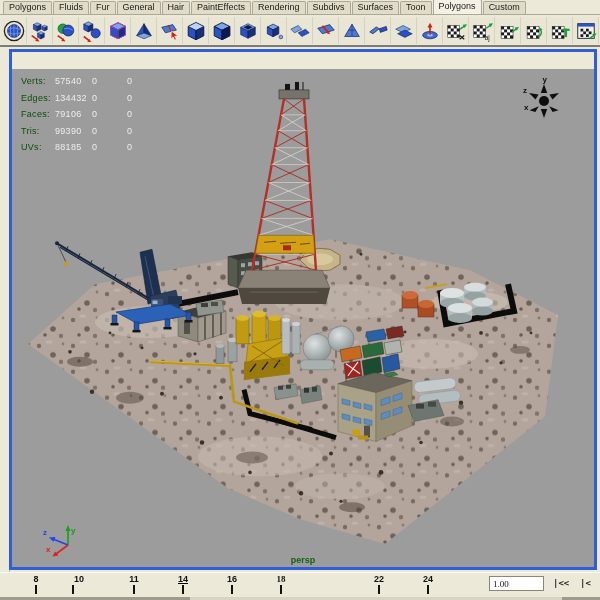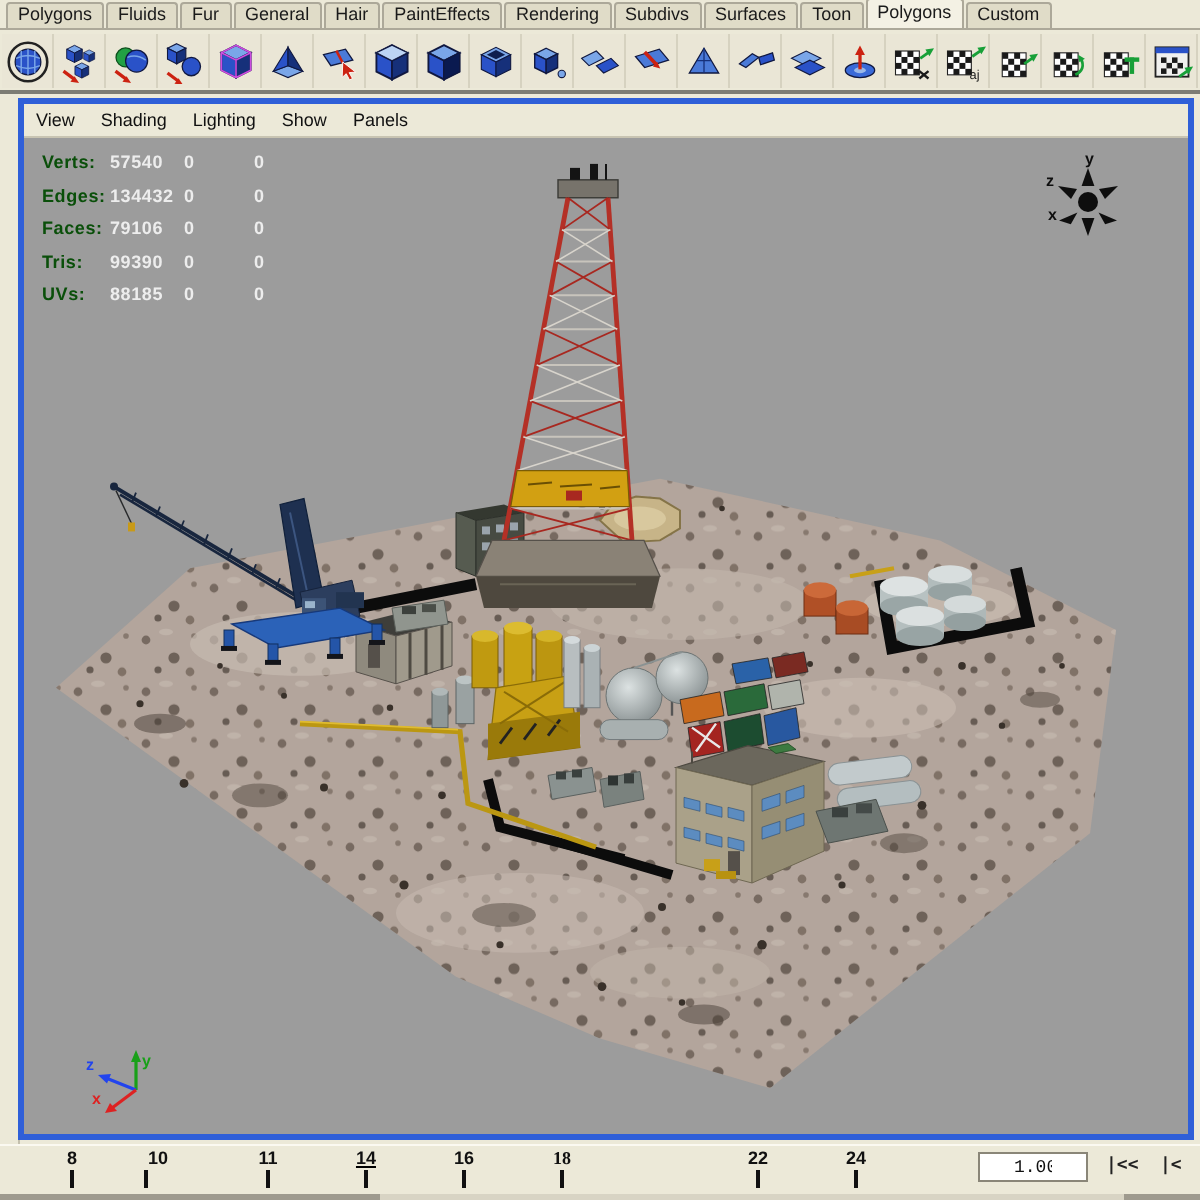--- a/index.html
+++ b/index.html
@@ -20,37 +20,37 @@
   .main{position:absolute;left:0;top:49px;width:600px;height:523px;background:#ece9d8}
   .left-strip{position:absolute;left:0;top:0;width:9px;height:523px;background:#ece9d8;border-right:1px solid #c4c0ae}
   .viewport{position:absolute;left:9px;top:0;width:588px;height:521px;border:3px solid #2f5fd8;
             background:#ece9d8;box-sizing:border-box}
   .vp-menu{height:16px;background:#ece9d8;display:flex;align-items:center;gap:13px;padding-left:6px;
            font-size:9px;color:#111;border-bottom:1px solid #c8c4b2}
   .vp-menu span{cursor:default}
   .vp-canvas{position:absolute;left:0;top:17px;right:0;bottom:0;background:#9c9c9c;overflow:hidden}
   .scene{position:absolute;left:0;top:0;width:100%;height:100%}
   
-  .hud{position:absolute;left:9px;top:4px;font-size:9px;font-weight:bold;letter-spacing:.3px}
+  .hud{position:absolute;left:9px;top:4px;font-size:9px;font-weight:normal;letter-spacing:.3px}
   .hud-row{display:flex;height:16.5px;align-items:center}
   .hud-label{width:34px;color:#0a4f0a}
   .hud-c1{width:37px;color:#ededed}
   .hud-c2{width:35px;color:#ededed}
   .hud-c3{color:#ededed}
   .persp-label{position:absolute;left:0;right:0;bottom:2px;text-align:center;font-size:9px;font-weight:bold;color:#156015}
   .compass{position:absolute;right:26px;top:6px}
   .gizmo{position:absolute;left:28px;bottom:8px}
   
   .timeline{position:absolute;left:0;top:572px;width:600px;height:24px;background:#ece9d8;border-top:1px solid #fbf9f1}
   .ruler{position:absolute;left:0;top:0;width:485px;height:24px}
   .tick-group{position:absolute;top:2px;width:22px;text-align:center}
   .tick-num{display:block;font-size:9px;font-weight:bold;color:#111;line-height:9px}
   .tick-mark{display:block;width:2px;height:9px;background:#111;margin:1px auto 0}
   .time-field{position:absolute;left:489px;top:3px;width:55px;height:15px;box-sizing:border-box;
-              border:1px solid #8a8678;background:#fff;font-size:9px;font-family:Liberation Mono, monospace;padding:0 17px;color:#111}
+              border:1px solid #8a8678;background:#fff;font-size:9px;font-family:Liberation Serif, serif;padding:0 3px;color:#111}
   .tl-btn{position:absolute;top:5px;font-size:9px;font-weight:bold;color:#222;background:transparent;border:none;
           padding:0;font-family:"DejaVu Sans Mono",monospace;cursor:default}
   #btn-rewind{left:553px}
   #btn-stepback{left:580px}
   
   .range-strip{position:absolute;left:0;top:597px;width:600px;height:3px;background:#9e9a8e}
   .range-handle{position:absolute;left:190px;top:0;width:372px;height:3px;background:#d8d4c4}
 </style>
 </head>
 <body>
@@ -333,27 +333,20 @@
         <svg width="22" height="22" viewBox="0 0 24 24">
           <use href="#sym-window-checker"></use>
         </svg>
       </div>
     </div>
 
   <div class="main">
     <div class="left-strip"></div>
 
     <div class="viewport">
-      <div class="vp-menu">
-        <span>View</span>
-        <span>Shading</span>
-        <span>Lighting</span>
-        <span>Show</span>
-        <span>Panels</span>
-      </div>
 
       <div class="vp-canvas">
 
         <svg class="scene" viewBox="12 66 582 500" preserveAspectRatio="none">
           <defs>
             <pattern id="speck" width="34" height="26" patternUnits="userSpaceOnUse">
               <circle cx="5" cy="6" r="2.2" fill="#55483e" opacity=".75"></circle>
               <circle cx="19" cy="15" r="2.8" fill="#463c33" opacity=".75"></circle>
               <circle cx="29" cy="4" r="1.4" fill="#6a5c50" opacity=".7"></circle>
               <circle cx="11" cy="21" r="1.8" fill="#3c332b" opacity=".75"></circle>
@@ -717,20 +710,21 @@
           <polygon points="28,2 25.5,8 30.5,8" fill="#18a018"></polygon>
           <line x1="28" y1="22" x2="13" y2="16" stroke="#2244ee" stroke-width="1.6"></line>
           <polygon points="9,14.5 15.5,14 13.5,18.8" fill="#2244ee"></polygon>
           <line x1="28" y1="22" x2="16" y2="31" stroke="#dd2222" stroke-width="1.6"></line>
           <polygon points="12.5,33.5 18.5,32.5 15,28.5" fill="#dd2222"></polygon>
           <text x="31" y="10" font-size="8" font-weight="bold" fill="#18a018">y</text>
           <text x="3" y="12" font-size="8" font-weight="bold" fill="#2244ee">z</text>
           <text x="6" y="29" font-size="8" font-weight="bold" fill="#dd2222">x</text>
         </svg>
 
+        <div class="persp-label">persp</div>
       </div>
     </div>
   </div>
 
   <div class="timeline">
     <div class="ruler" id="ruler">
         <div class="tick-group" style="left: 25px;">
           <span class="tick-num">8</span>
           <span class="tick-mark"></span>
         </div>

